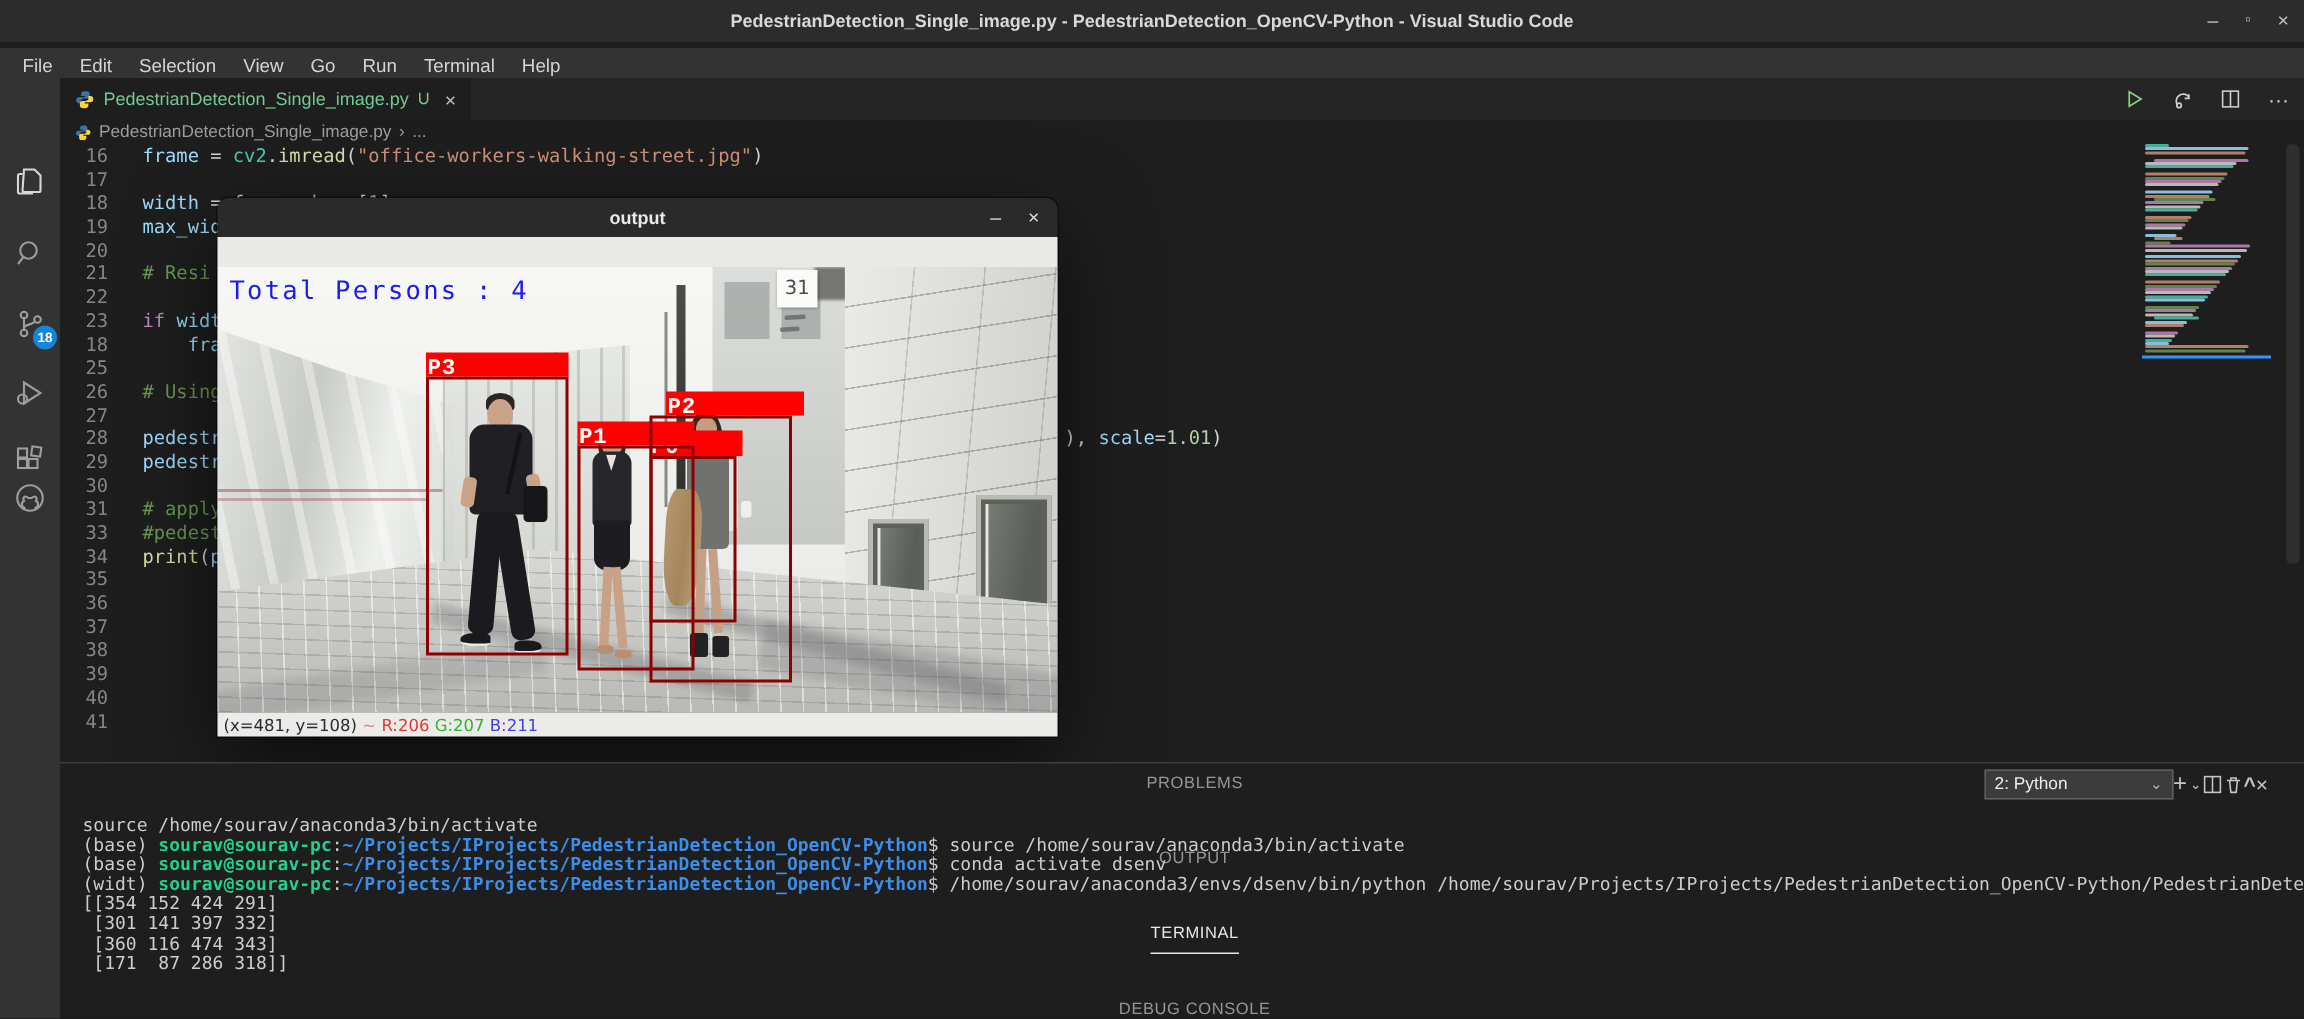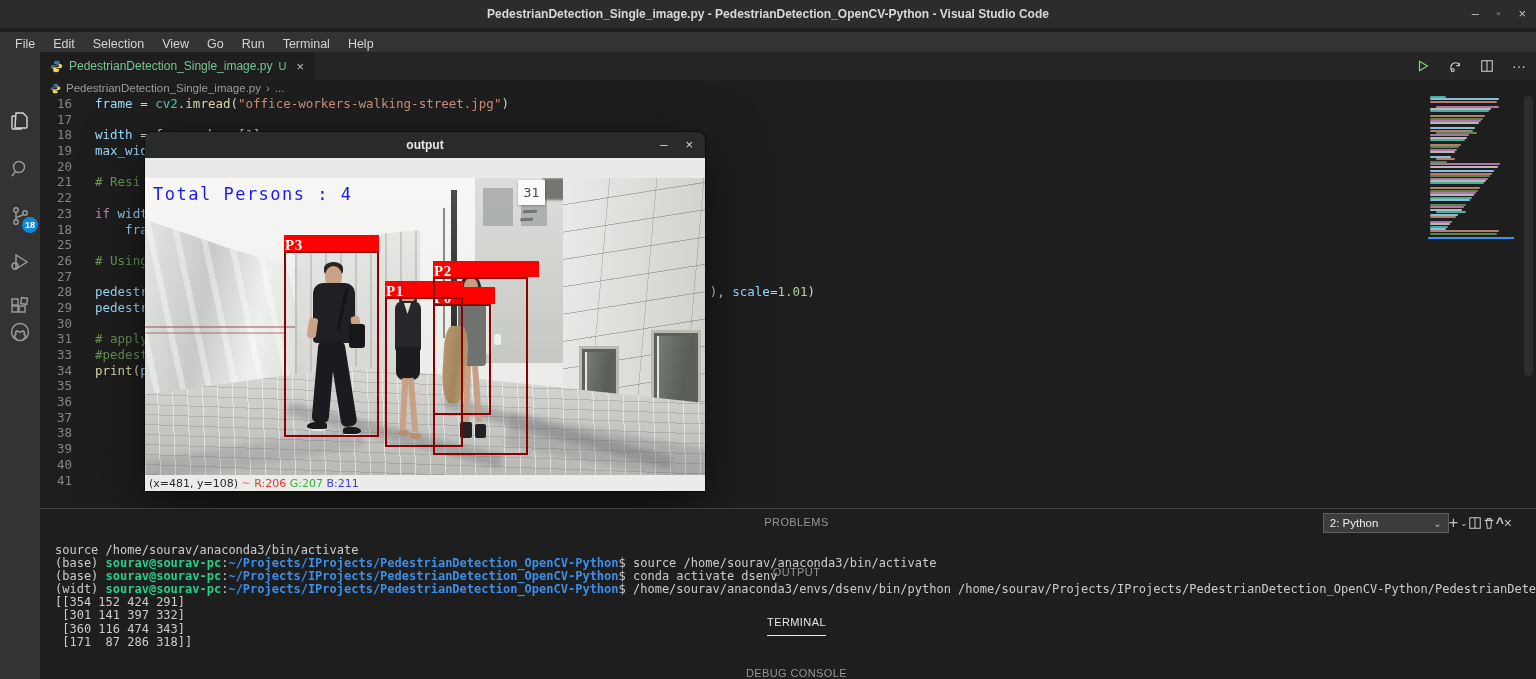--- a/index.html
+++ b/index.html
@@ -108,21 +108,21 @@
     background:repeating-linear-gradient(88deg, rgba(255,255,255,.5) 0 1px, rgba(0,0,0,0) 1px 15px),
                repeating-linear-gradient(2deg, rgba(110,110,108,.28) 0 1px, rgba(0,0,0,0) 1px 10px); }
   .shadow { position:absolute; background:rgba(95,95,100,.3); filter:blur(2.5px); }
 
   .person { position:absolute; filter:blur(.3px); }
   .person div { position:absolute; }
 
   
   .det-bar { position:absolute; background:#fe0000; }
   .det-bar span { position:absolute; left:1px; bottom:-3px; color:#fff; font-weight:bold;
-    font-size:15px; font-family:Liberation Serif, serif; letter-spacing:.5px; }
+    font-size:15px; font-family:Liberation Mono, monospace; letter-spacing:.5px; }
   .det-box { position:absolute; border:2px solid #8b0000; }
   .cv-overlay-text { left:8px; top:6px; color:#1b1bef; font-size:17px; letter-spacing:1.5px;
     font-family:"DejaVu Sans Mono", monospace; }
 
   
   .panel { left:40px; top:508px; width:1496px; height:171px; background:#1e1e1e; border-top:1px solid #3f3f3f; }
   .panel-header { position:relative; height:28px; display:flex; align-items:center; padding-left:17px; gap:24px;flex-direction:column; }
   .ptab { color:#969696; font-size:11px; letter-spacing:.4px; line-height:26px; }
   .ptab.active { color:#e7e7e7; border-bottom:1px solid #e7e7e7; }
   .panel-right { position:absolute; right:24px; top:4px; display:flex; align-items:center; }
@@ -423,21 +423,21 @@
       <div id="detections">
           <div class="det-box" style="left: 288px; top: 126px; width: 58px; height: 111px; z-index: 1; border-color: rgb(139, 0, 0);"></div>
           <div class="det-bar" style="left: 288px; top: 109px; width: 62px; height: 17px; z-index: 1; background: rgb(254, 0, 0);">
             <span>P0</span>
           </div>
           <div class="det-box" style="left: 240px; top: 119px; width: 78px; height: 150px; z-index: 2; border-color: rgb(139, 0, 0);"></div>
           <div class="det-bar" style="left: 240px; top: 103px; width: 78px; height: 16px; z-index: 2; background: rgb(254, 0, 0);">
             <span>P1</span>
           </div>
           <div class="det-box" style="left: 288px; top: 99px; width: 95px; height: 178px; z-index: 3; border-color: rgb(139, 0, 0);"></div>
-          <div class="det-bar" style="left: 288px; top: 83px; width: 106px; height: 16px; z-index: 3; background: rgb(254, 0, 0);">
+          <div class="det-bar" style="left: 299px; top: 83px; width: 92px; height: 16px; z-index: 3; background: rgb(254, 0, 0);">
             <span>P2</span>
           </div>
           <div class="det-box" style="left: 139px; top: 73px; width: 95px; height: 186px; z-index: 4; border-color: rgb(139, 0, 0);"></div>
           <div class="det-bar" style="left: 139px; top: 57px; width: 95px; height: 16px; z-index: 4; background: rgb(254, 0, 0);">
             <span>P3</span>
           </div>
         </div>
       <div class="abs cv-overlay-text">Total Persons : 4</div>
     </div>
 

